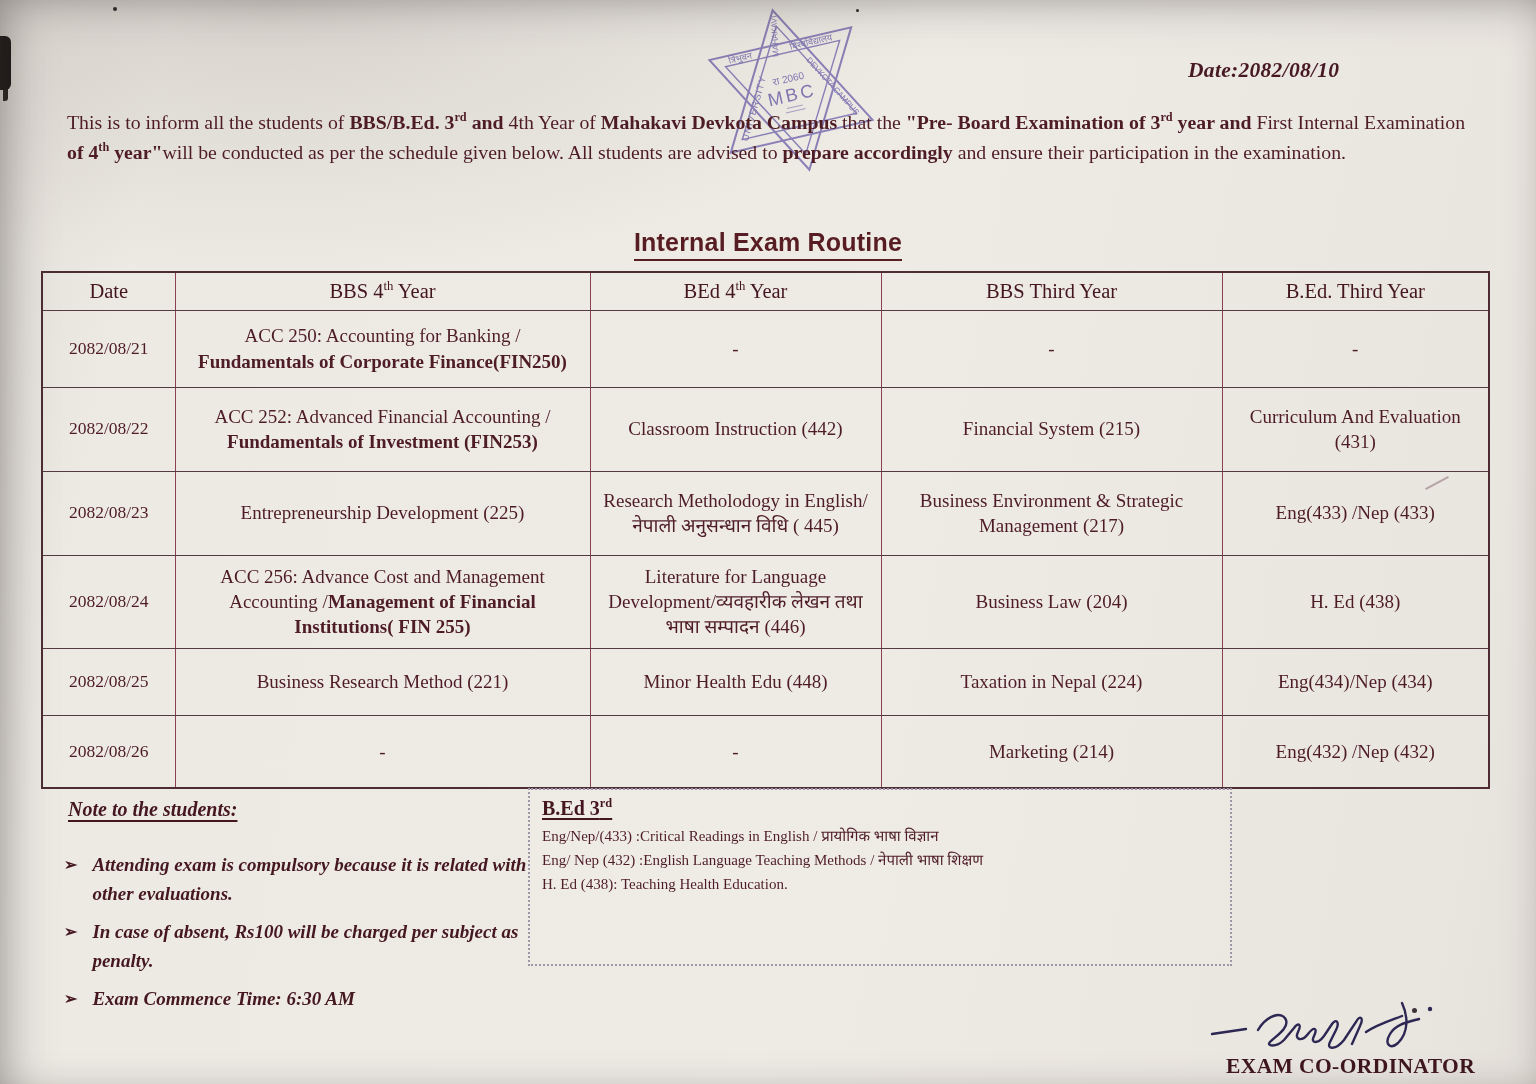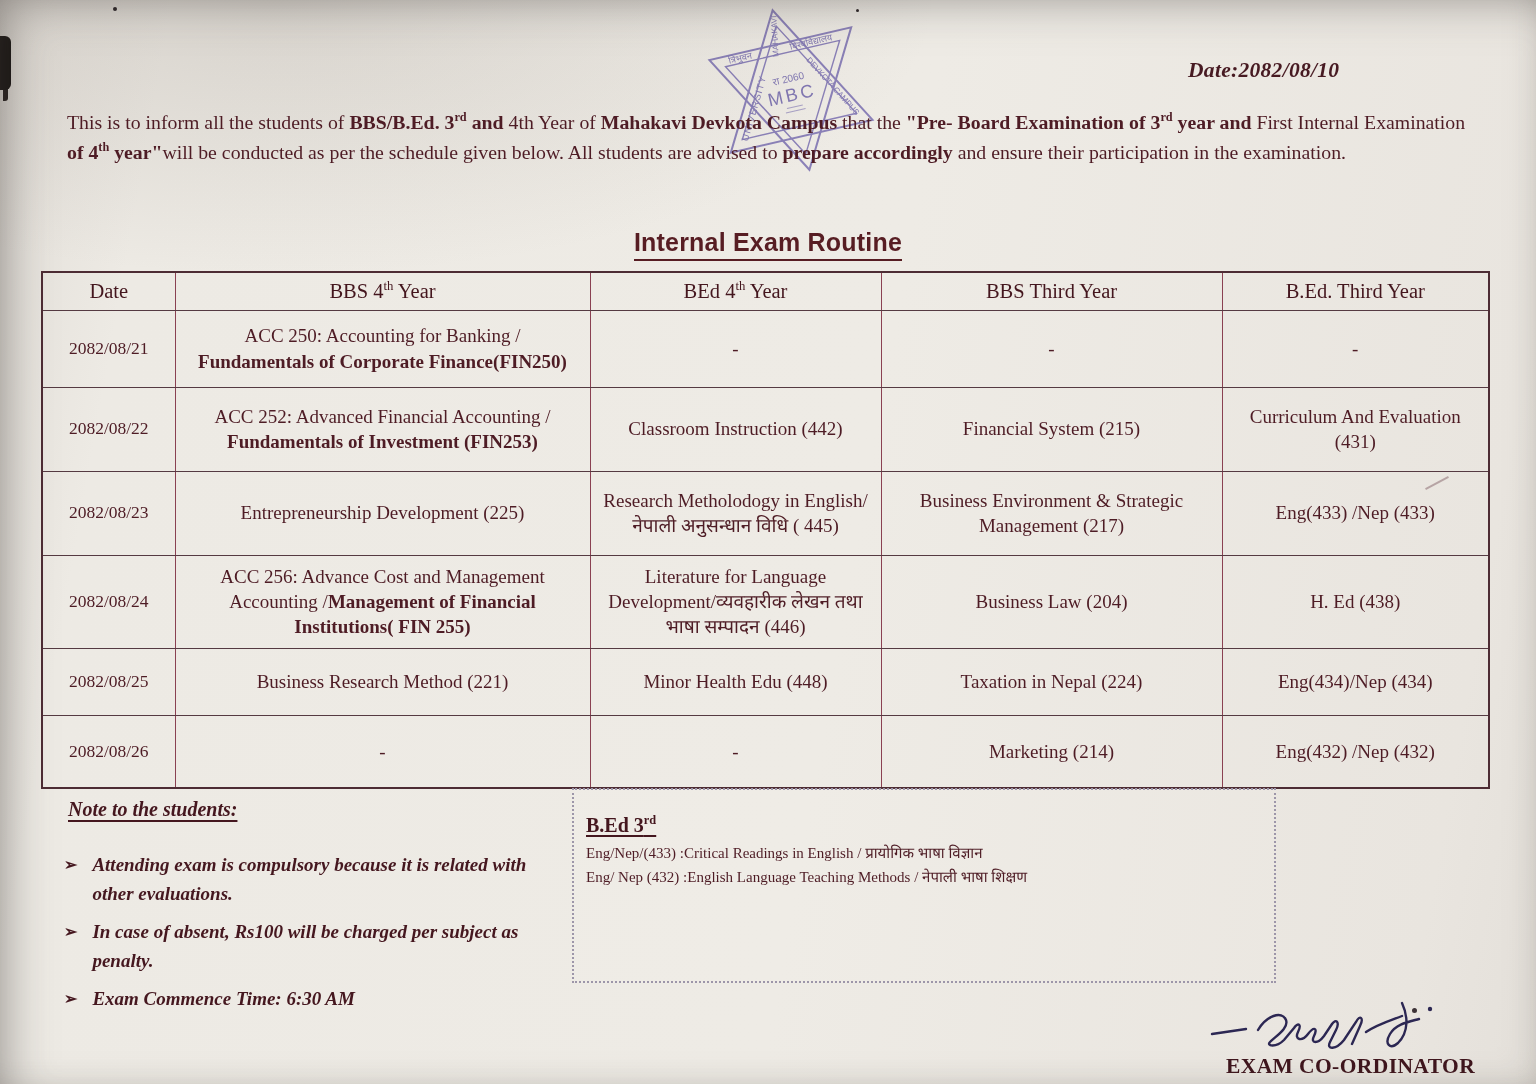--- a/index.html
+++ b/index.html
@@ -55,22 +55,22 @@
   table.routine td.date-cell{font-size:17.5px;}
 
   .notes{position:absolute; left:64px; top:798px; width:496px;}
   .notes-title{font-weight:bold; font-style:italic; font-size:20px; color:#45171f;
     text-decoration:underline; text-underline-offset:4px; text-decoration-thickness:2px; margin-left:4px;}
   .notes-list{list-style:none; margin:30px 0 0 0; padding:0;}
   .notes-list li{display:flex; gap:15px; font-weight:bold; font-style:italic;
     font-size:19px; line-height:1.5; margin-bottom:10px; color:#45171f;}
   .notes-list .marker{flex:0 0 auto; font-style:normal; font-size:16px; padding-top:2px;}
 
-  .legend{position:absolute; left:572px; top:788px; width:676px; min-height:158px;
-    border:2px dotted #9d96a9; padding:23px 12px 10px 12px; background:rgba(255,255,255,.06);}
+  .legend{position:absolute; left:528px; top:788px; width:676px; min-height:158px;
+    border:2px dotted #9d96a9; padding:6px 12px 10px 12px; background:rgba(255,255,255,.06);}
   .legend-title{font-weight:bold; font-size:20px; color:#44161e;
     text-decoration:underline; text-underline-offset:3px; margin-bottom:4px;}
   .legend-line{font-size:15px; line-height:1.62; color:#4e1c25;}
 
   .signature{position:absolute; left:1206px; top:998px; width:232px; height:62px;}
   .coordinator{position:absolute; left:1226px; top:1054px; font-weight:bold;
     font-size:21.5px; color:#3f151d; letter-spacing:.4px;}
 </style>
 </head>
 <body>
@@ -183,20 +183,21 @@
       </ul>
   </div>
 
   <div class="legend">
     <div class="legend-title">
       <span>B.Ed 3</span><sup>rd</sup>
     </div>
     <div id="legend-lines">
         <div class="legend-line">Eng/Nep/(433)  :Critical Readings in English / प्रायोगिक भाषा विज्ञान</div>
         <div class="legend-line">Eng/ Nep (432)  :English  Language Teaching Methods / नेपाली भाषा शिक्षण</div>
+        <div class="legend-line">H. Ed (438): Teaching Health Education.</div>
       </div>
   </div>
 
   <svg class="signature" viewBox="0 0 232 62">
     <g fill="none" stroke="#2c2753" stroke-width="2.4" stroke-linecap="round">
       <path d="M6,36 L40,31"></path>
       <path d="M52,32 C60,18 76,12 80,22 C83,30 70,38 64,44 C60,48 70,50 78,42 L88,30 C92,24 96,26 92,34 C88,42 96,44 102,36 C108,28 112,30 108,38 C104,46 112,46 118,38 L126,26 C130,20 134,24 130,32 L124,44 C120,52 130,52 138,42 L150,24 C154,16 158,20 154,28 L146,46"></path>
       <path d="M160,34 C172,26 186,22 196,18 M196,5 C202,18 203,34 192,45 C184,52 178,46 184,36 C190,26 202,24 213,21"></path>
       <circle cx="224" cy="11" r="2.2" fill="#2c2753" stroke="none"></circle>
     </g>

